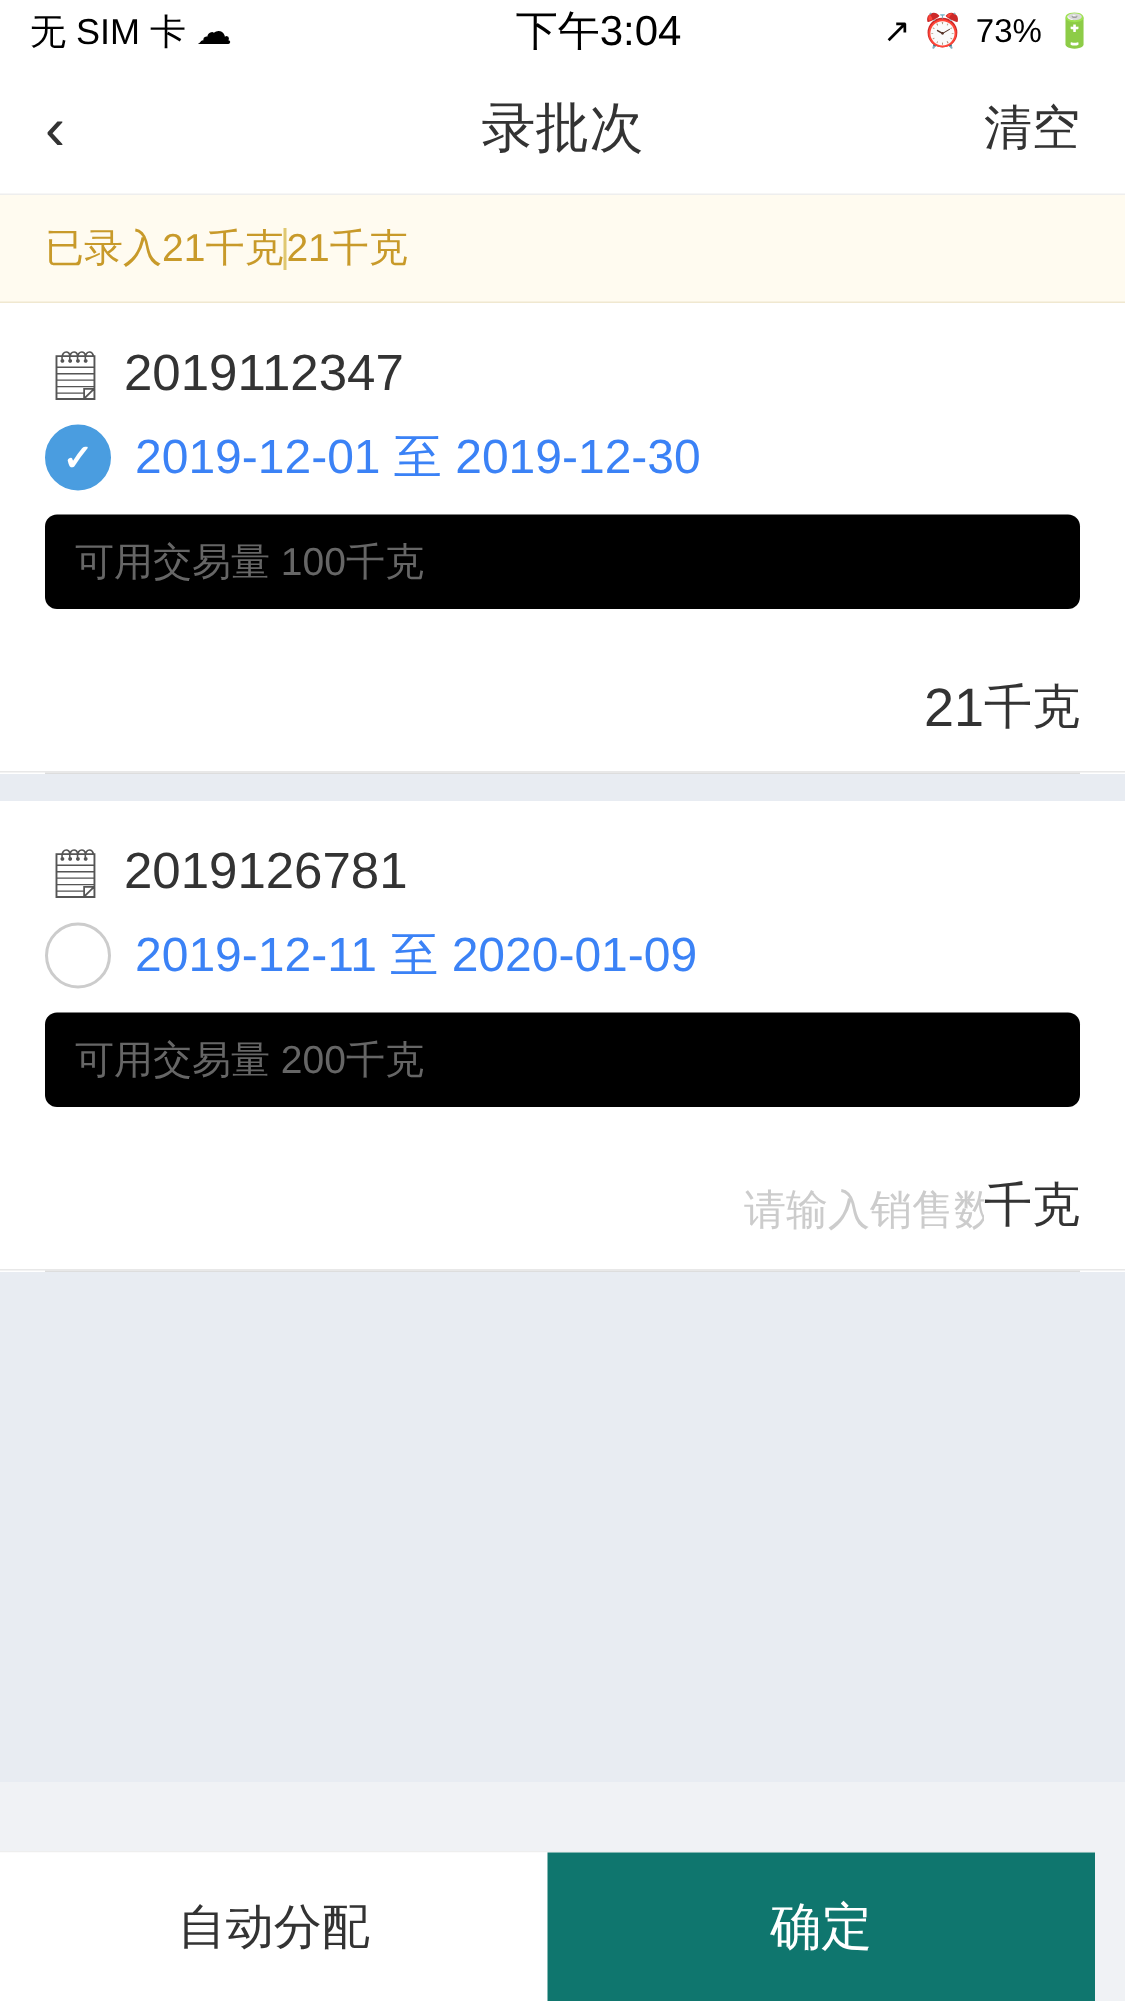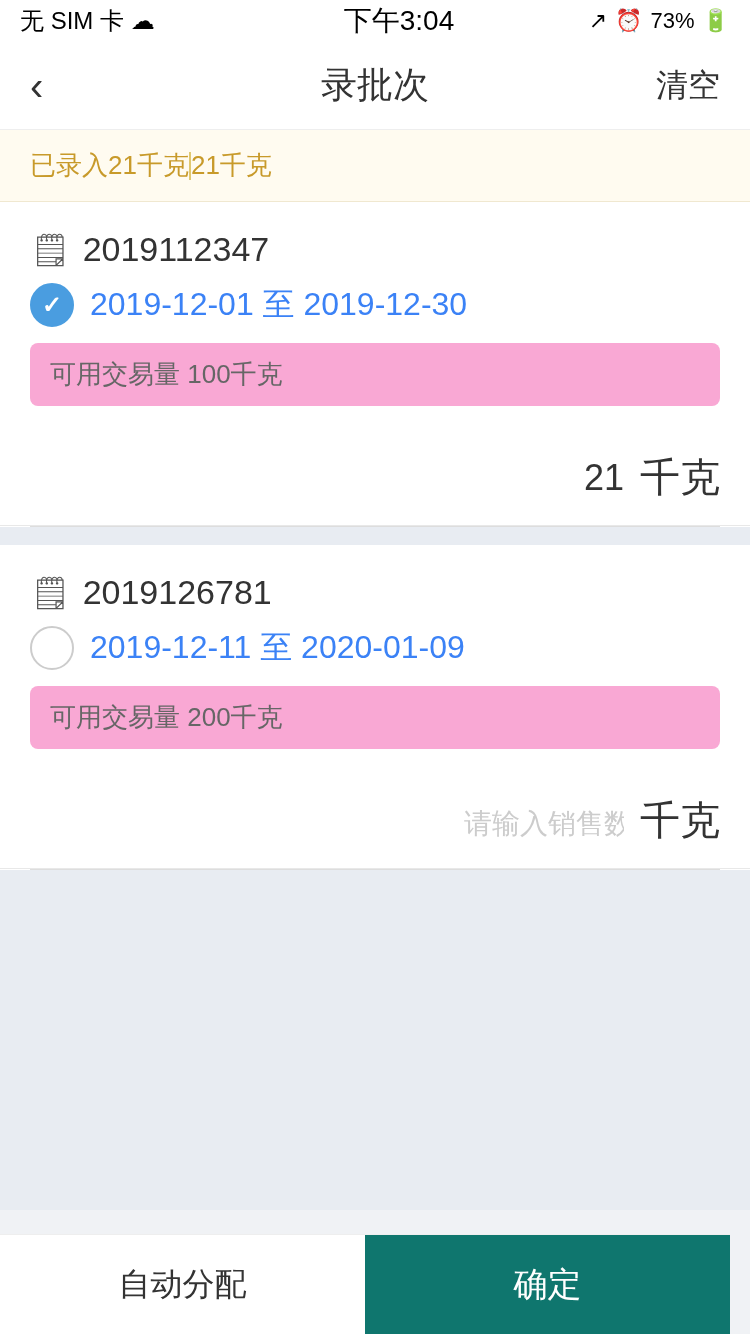--- a/index.html
+++ b/index.html
@@ -151,51 +151,50 @@
       font-size: 24px;
       font-weight: bold;
     }
     .batch-date {
       font-size: 32px;
       color: #3b82f6;
       text-align: right;
     }
 
     .batch-avail {
-      background: #f9a8d4;
+      background: #000000;
       border-radius: 8px;
       padding: 14px 20px;
       font-size: 26px;
       color: #666;
       margin-left: 0;
     }
 
     .batch-input-row {
       display: flex;
       align-items: center;
       justify-content: flex-end;
-      gap: 16px;
       padding: 20px 30px 20px 30px;
       border-bottom: 1px solid #e8e8e8;
     }
     .batch-input {
       font-size: 36px;
       color: #333;
       text-align: right;
       border: none;
       outline: none;
       background: transparent;
       width: 160px;
     }
     .batch-input::placeholder {
       color: #ccc;
       font-size: 28px;
     }
     .batch-unit {
-      font-size: 40px;
+      font-size: 32px;
       color: #333;
     }
     .input-underline {
       height: 1px;
       background: #ddd;
       margin: 0 30px;
     }
 
     
     .section-divider {

